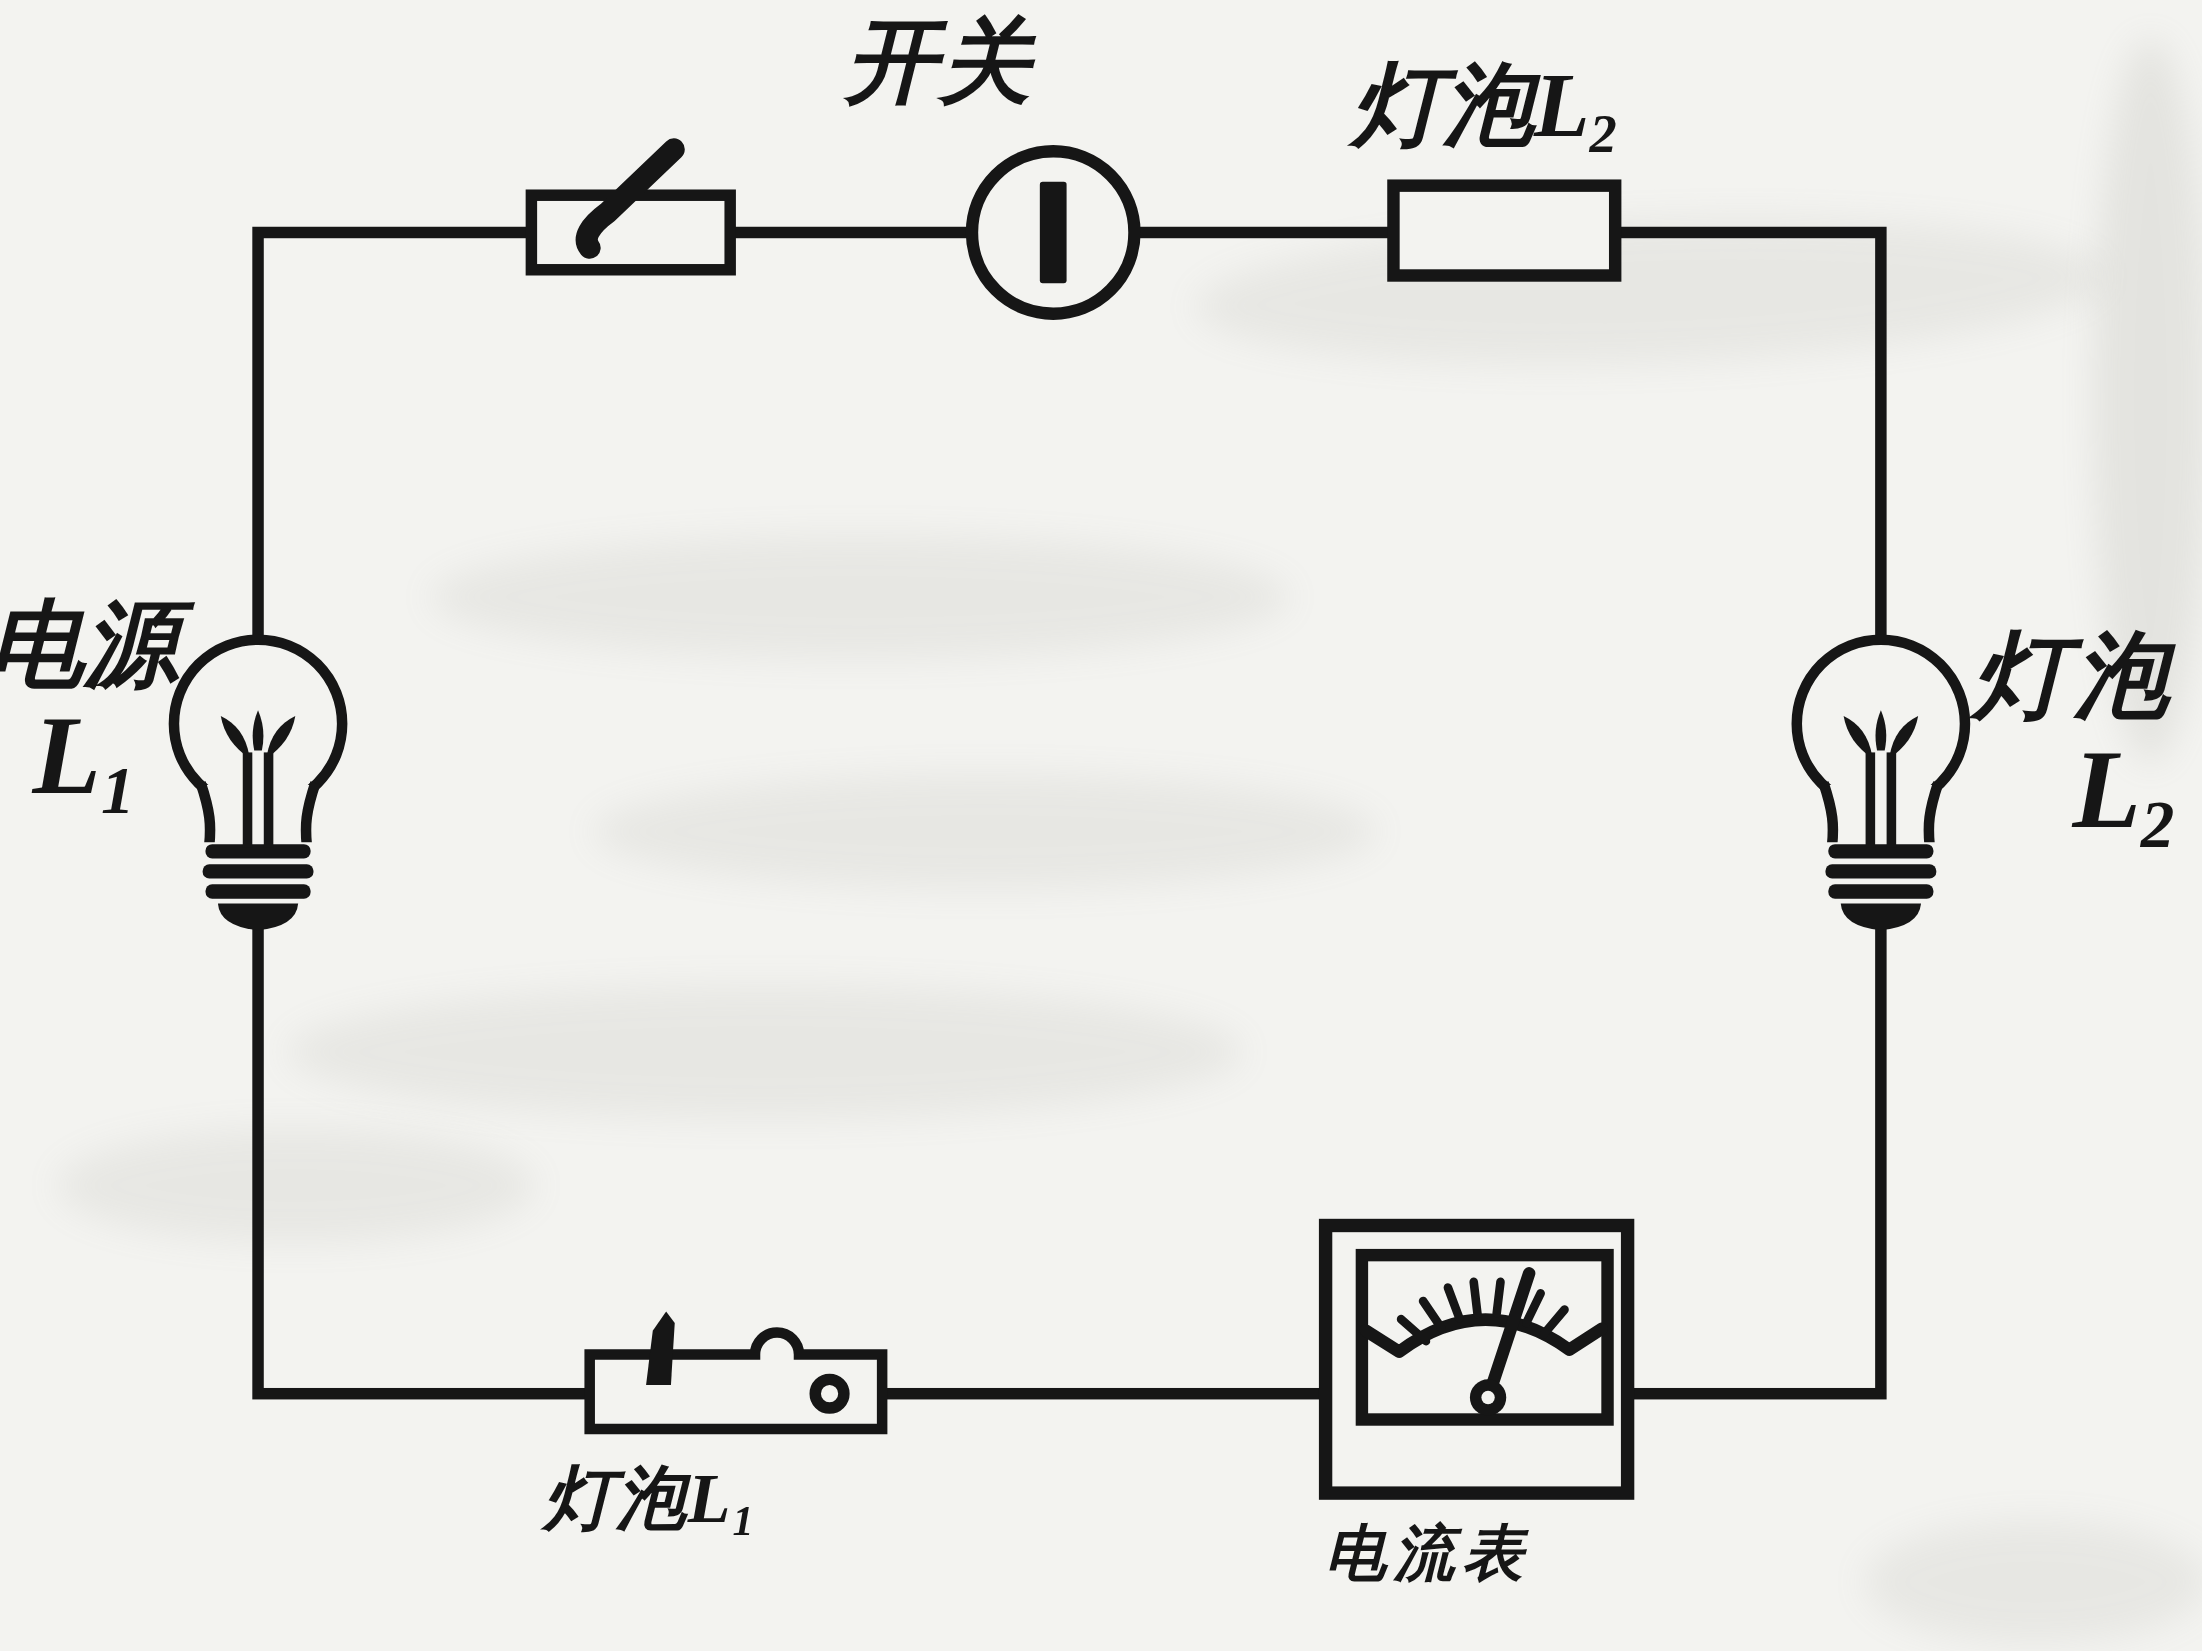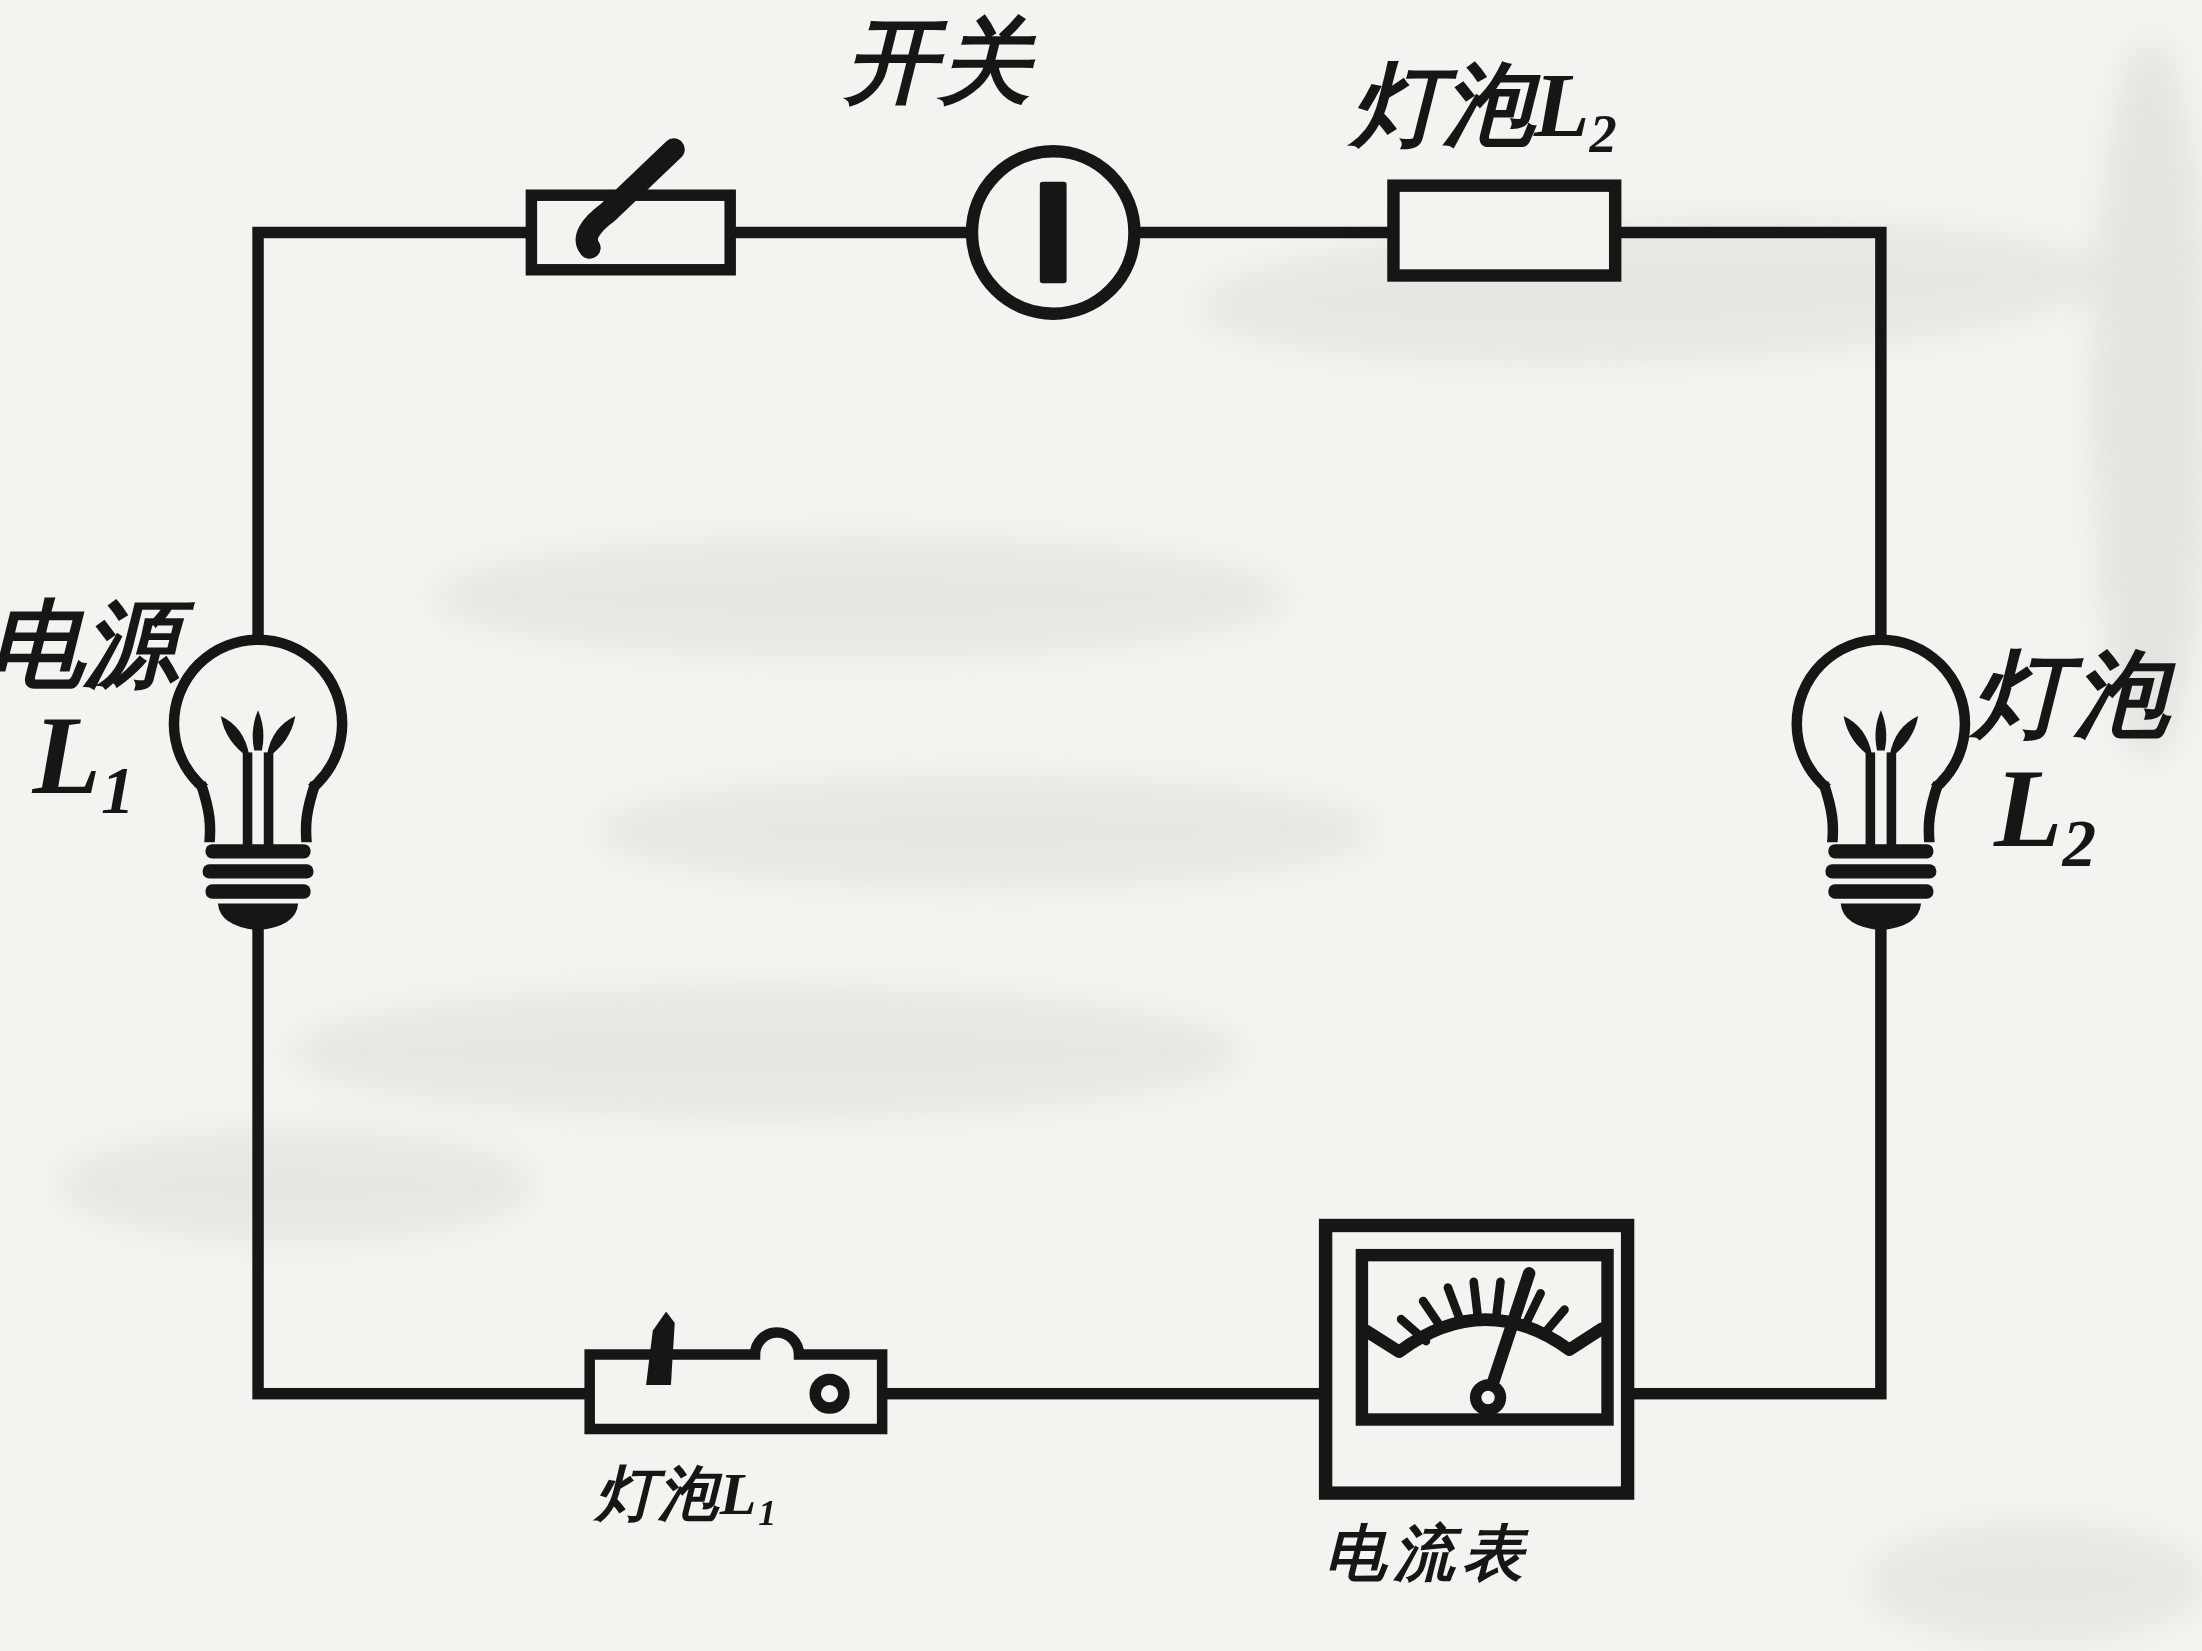--- a/index.html
+++ b/index.html
@@ -33,23 +33,23 @@
     color: #161616;
     font-weight: 700;
     white-space: nowrap;
     line-height: 1.04;
   }
   .sub { font-size: 0.60em; vertical-align: -0.30em; }
   .lbl-switch      { left: 845px;  top: 15.3px;   font-size: 92px;  letter-spacing: 1.9px; }
   .lbl-top-bulb2   { left: 1352px; top: 27px;   font-size: 91px; margin-top: 32px; }
   .lbl-source      { left: -19px;  top: 596px;  width: 205px; text-align: center; font-size: 95px; }
   .lbl-source .lineL { font-size: 112px; margin-top: 1.9px; }
-  .lbl-right-bulb  { left: 1973px; top: 646px;  font-size: 95px; letter-spacing: 5.7px; }
+  .lbl-right-bulb  { left: 1973px; top: 627px;  font-size: 95px; letter-spacing: 5.7px; text-align: right; }
   .lbl-right-bulb .lineL { font-size: 112px; margin-left: 21px; margin-top: 5.7px; letter-spacing: 0; }
-  .lbl-bottom-bulb1{ left: 596px;  top: 1463px; font-size: 60px; letter-spacing: 1.9px; }
+  .lbl-bottom-bulb1{ left: 544px;  top: 1463px; font-size: 70px; letter-spacing: 1.9px; }
   .lbl-ammeter     { left: 1325px; top: 1522px; font-size: 61px; letter-spacing: 7.6px; }
 </style>
 </head>
 <body>
 
 <div class="page">
 
   <div class="smudge s1"></div>
   <div class="smudge s2"></div>
   <div class="smudge s3"></div>

